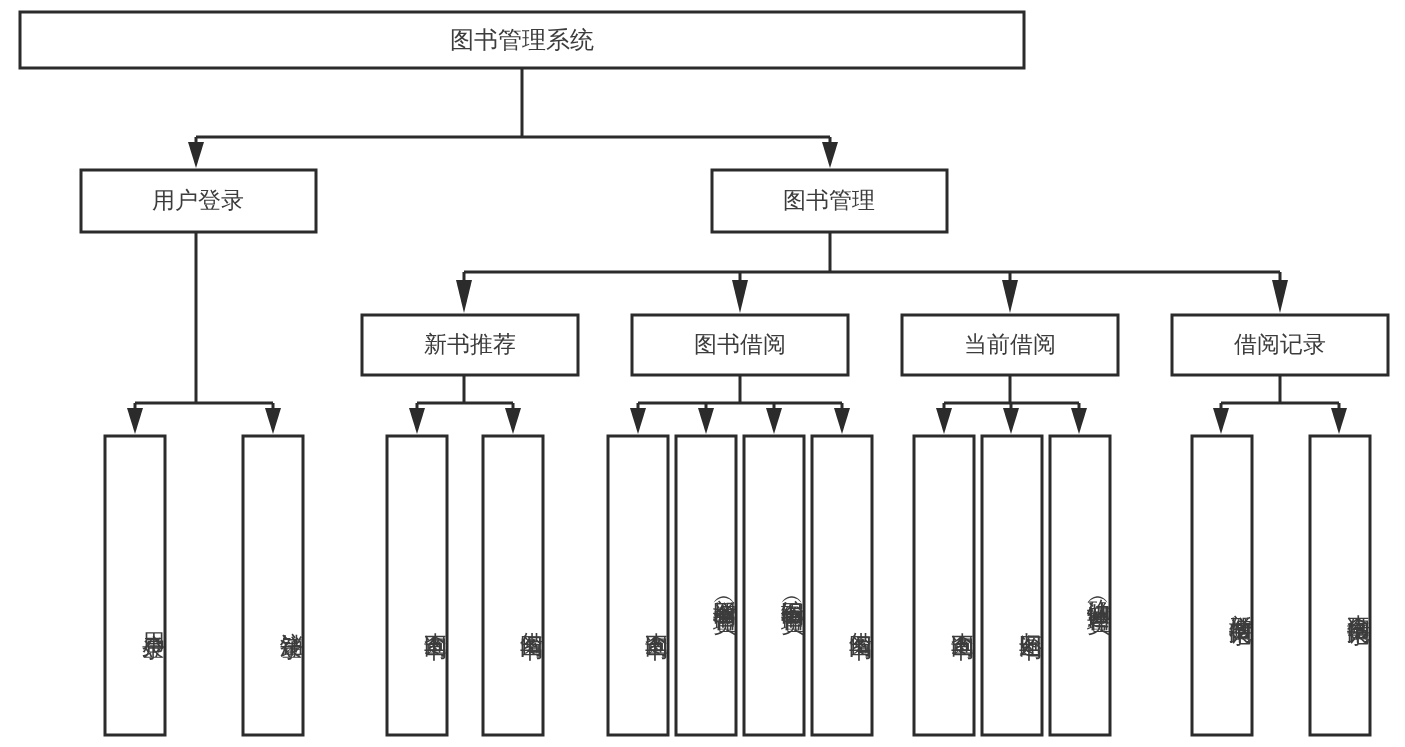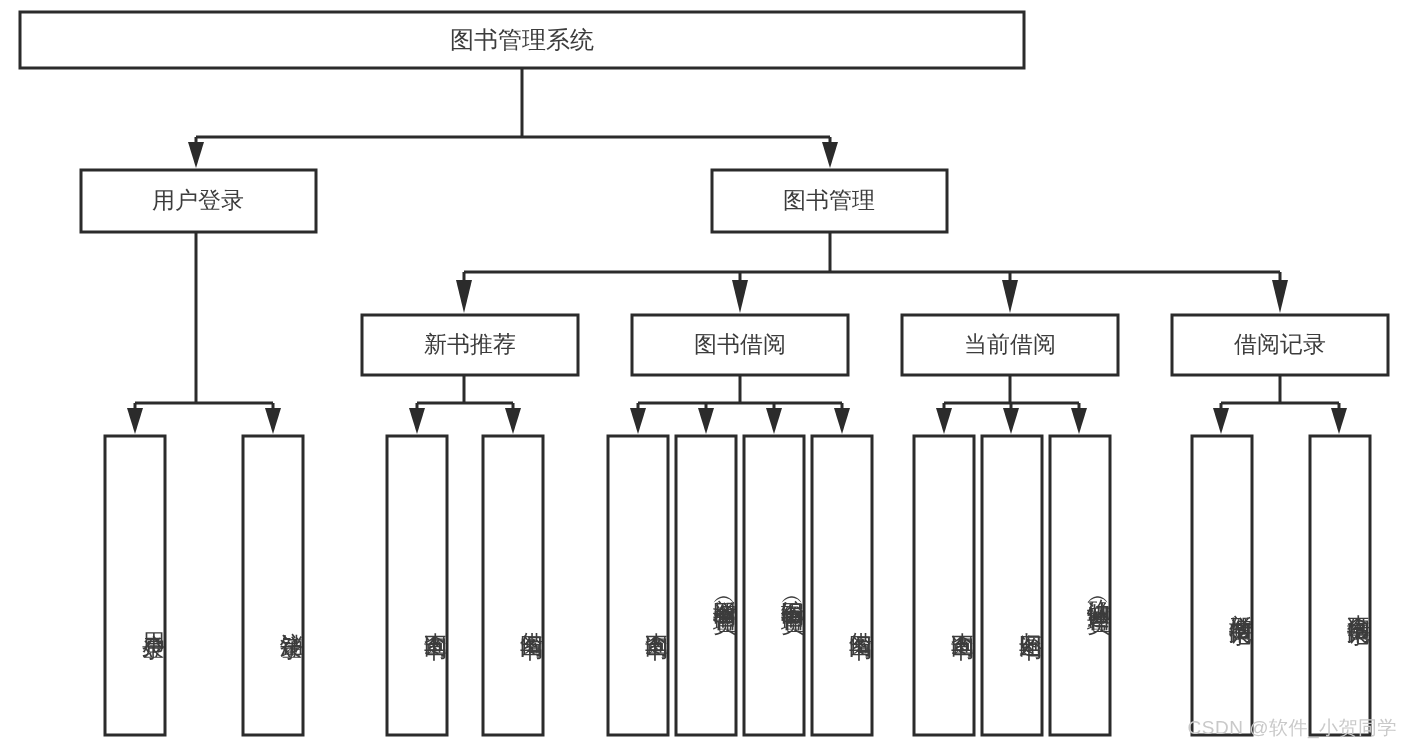--- a/index.html
+++ b/index.html
@@ -250,15 +250,14 @@
   <div class="vlabel" style="left:914px; top:500px; width:60px; height:235px;">查询图书</div>
 
   <div class="vlabel" style="left:982px; top:500px; width:60px; height:235px;">归还图书</div>
 
   <div class="vlabel" style="left:1050px; top:444px; width:60px; height:291px;">确认归还（管理员）</div>
 
   <div class="vlabel" style="left:1192px; top:468px; width:60px; height:267px;">新增借阅记录</div>
 
   <div class="vlabel" style="left:1310px; top:468px; width:60px; height:267px;">查询借阅记录</div>
 
-  <div class="watermark">CSDN @软件_小贺同学</div>
 
 </div>
 
 </body></html>

